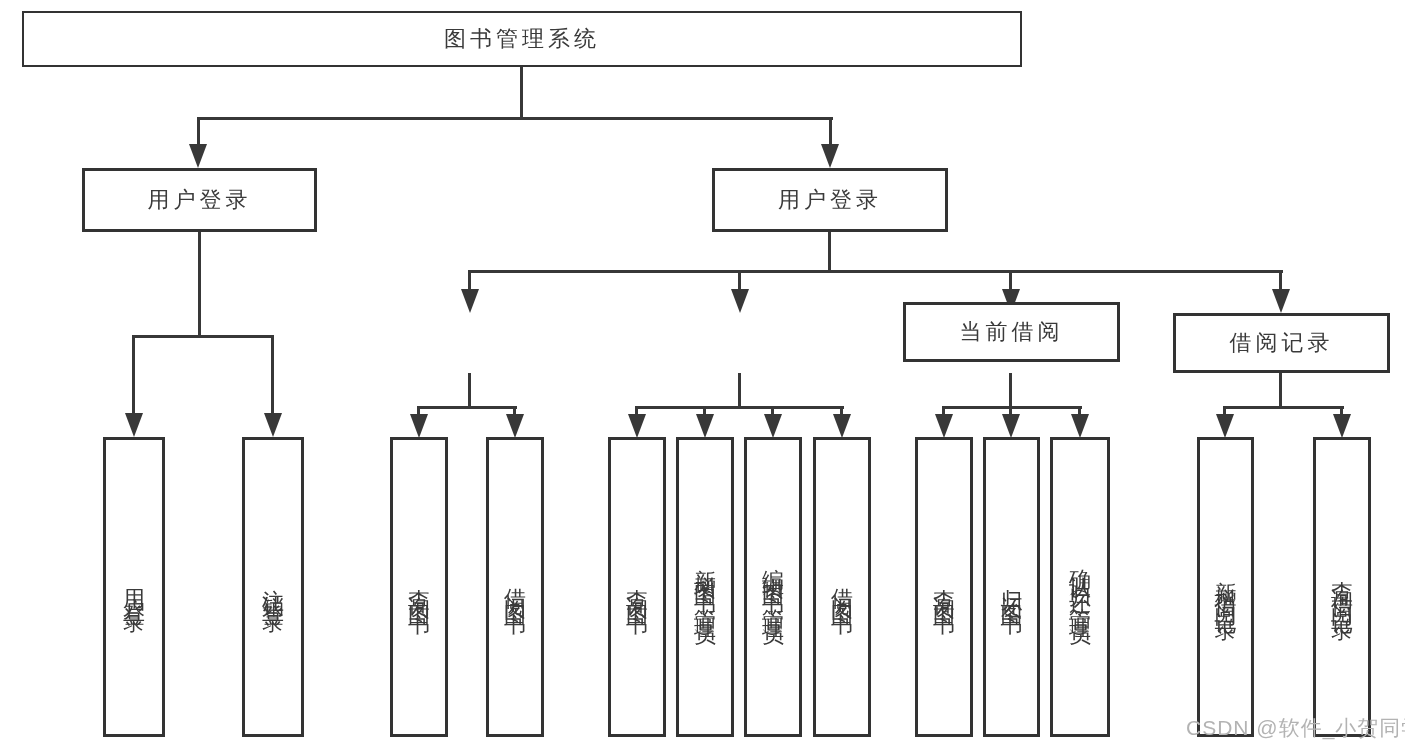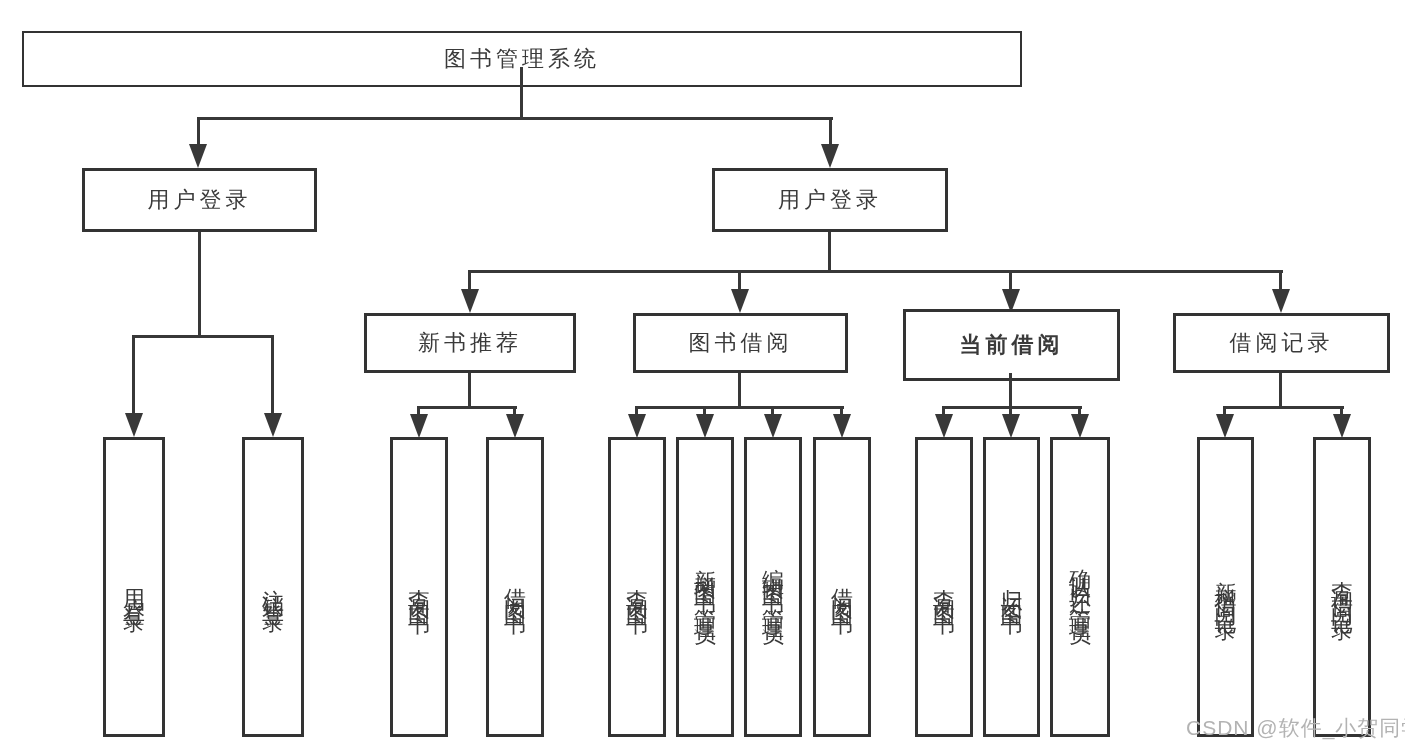--- a/index.html
+++ b/index.html
@@ -4,21 +4,21 @@
 <style>
   html,body{margin:0;padding:0;background:#ffffff;}
   #stage{
     position:relative;width:1405px;height:747px;background:#ffffff;overflow:hidden;
     font-family:"Liberation Sans",sans-serif;color:#3a3a3a;
   }
   .box{
     position:absolute;box-sizing:border-box;background:#ffffff;
     border:3px solid #333333;display:flex;align-items:center;justify-content:center;
   }
-  .root-border{border-width:2px;margin-top:20px;}
+  .root-border{border-width:2px;}
   .hlabel{font-size:22px;letter-spacing:4px;color:#3a3a3a;white-space:nowrap;}
   .vbox{position:absolute;box-sizing:border-box;background:#ffffff;border:3px solid #333333;
     display:flex;align-items:center;justify-content:center;}
   .vtext{writing-mode:vertical-rl;text-orientation:mixed;font-size:22px;line-height:1;
     letter-spacing:8px;color:#3a3a3a;white-space:nowrap;}
   .vline{position:absolute;width:3px;background:#383838;}
   .hline{position:absolute;height:3px;background:#383838;}
   .ahead{position:absolute;width:0;height:0;
     border-left:9px solid transparent;border-right:9px solid transparent;
     border-top:24px solid #383838;}
@@ -66,27 +66,21 @@
   <div class="hline" style="left:468px;top:270px;width:815px;"></div>
   <div class="vline" style="left:468px;top:270px;height:22px;"></div>
   <div class="ahead" style="left:461px;top:289px;"></div>
   <div class="vline" style="left:738px;top:270px;height:22px;"></div>
   <div class="ahead" style="left:731px;top:289px;"></div>
   <div class="vline" style="left:1009px;top:270px;height:22px;"></div>
   <div class="ahead" style="left:1002px;top:289px;"></div>
   <div class="vline" style="left:1279px;top:270px;height:22px;"></div>
   <div class="ahead" style="left:1272px;top:289px;"></div>
 
-  <div class="box" style="left:364px;top:313px;width:212px;height:60px;">
-    <span class="hlabel">新书推荐</span>
-  </div>
-  <div class="box" style="left:633px;top:313px;width:215px;height:60px;">
-    <span class="hlabel">图书借阅</span>
-  </div>
-  <div class="box" style="left:903px;top:309px;width:217px;height:72px;font-weight:bold;">
+  <div class="box" style="left:903px;top:302px;width:217px;height:60px;">
     <span class="hlabel">当前借阅</span>
   </div>
   <div class="box" style="left:1173px;top:313px;width:217px;height:60px;">
     <span class="hlabel">借阅记录</span>
   </div>
 
   <div class="vline" style="left:468px;top:373px;height:36px;"></div>
   <div class="hline" style="left:417px;top:406px;width:100px;"></div>
   <div class="vline" style="left:417px;top:406px;height:10px;"></div>
   <div class="ahead" style="left:410px;top:414px;"></div>

